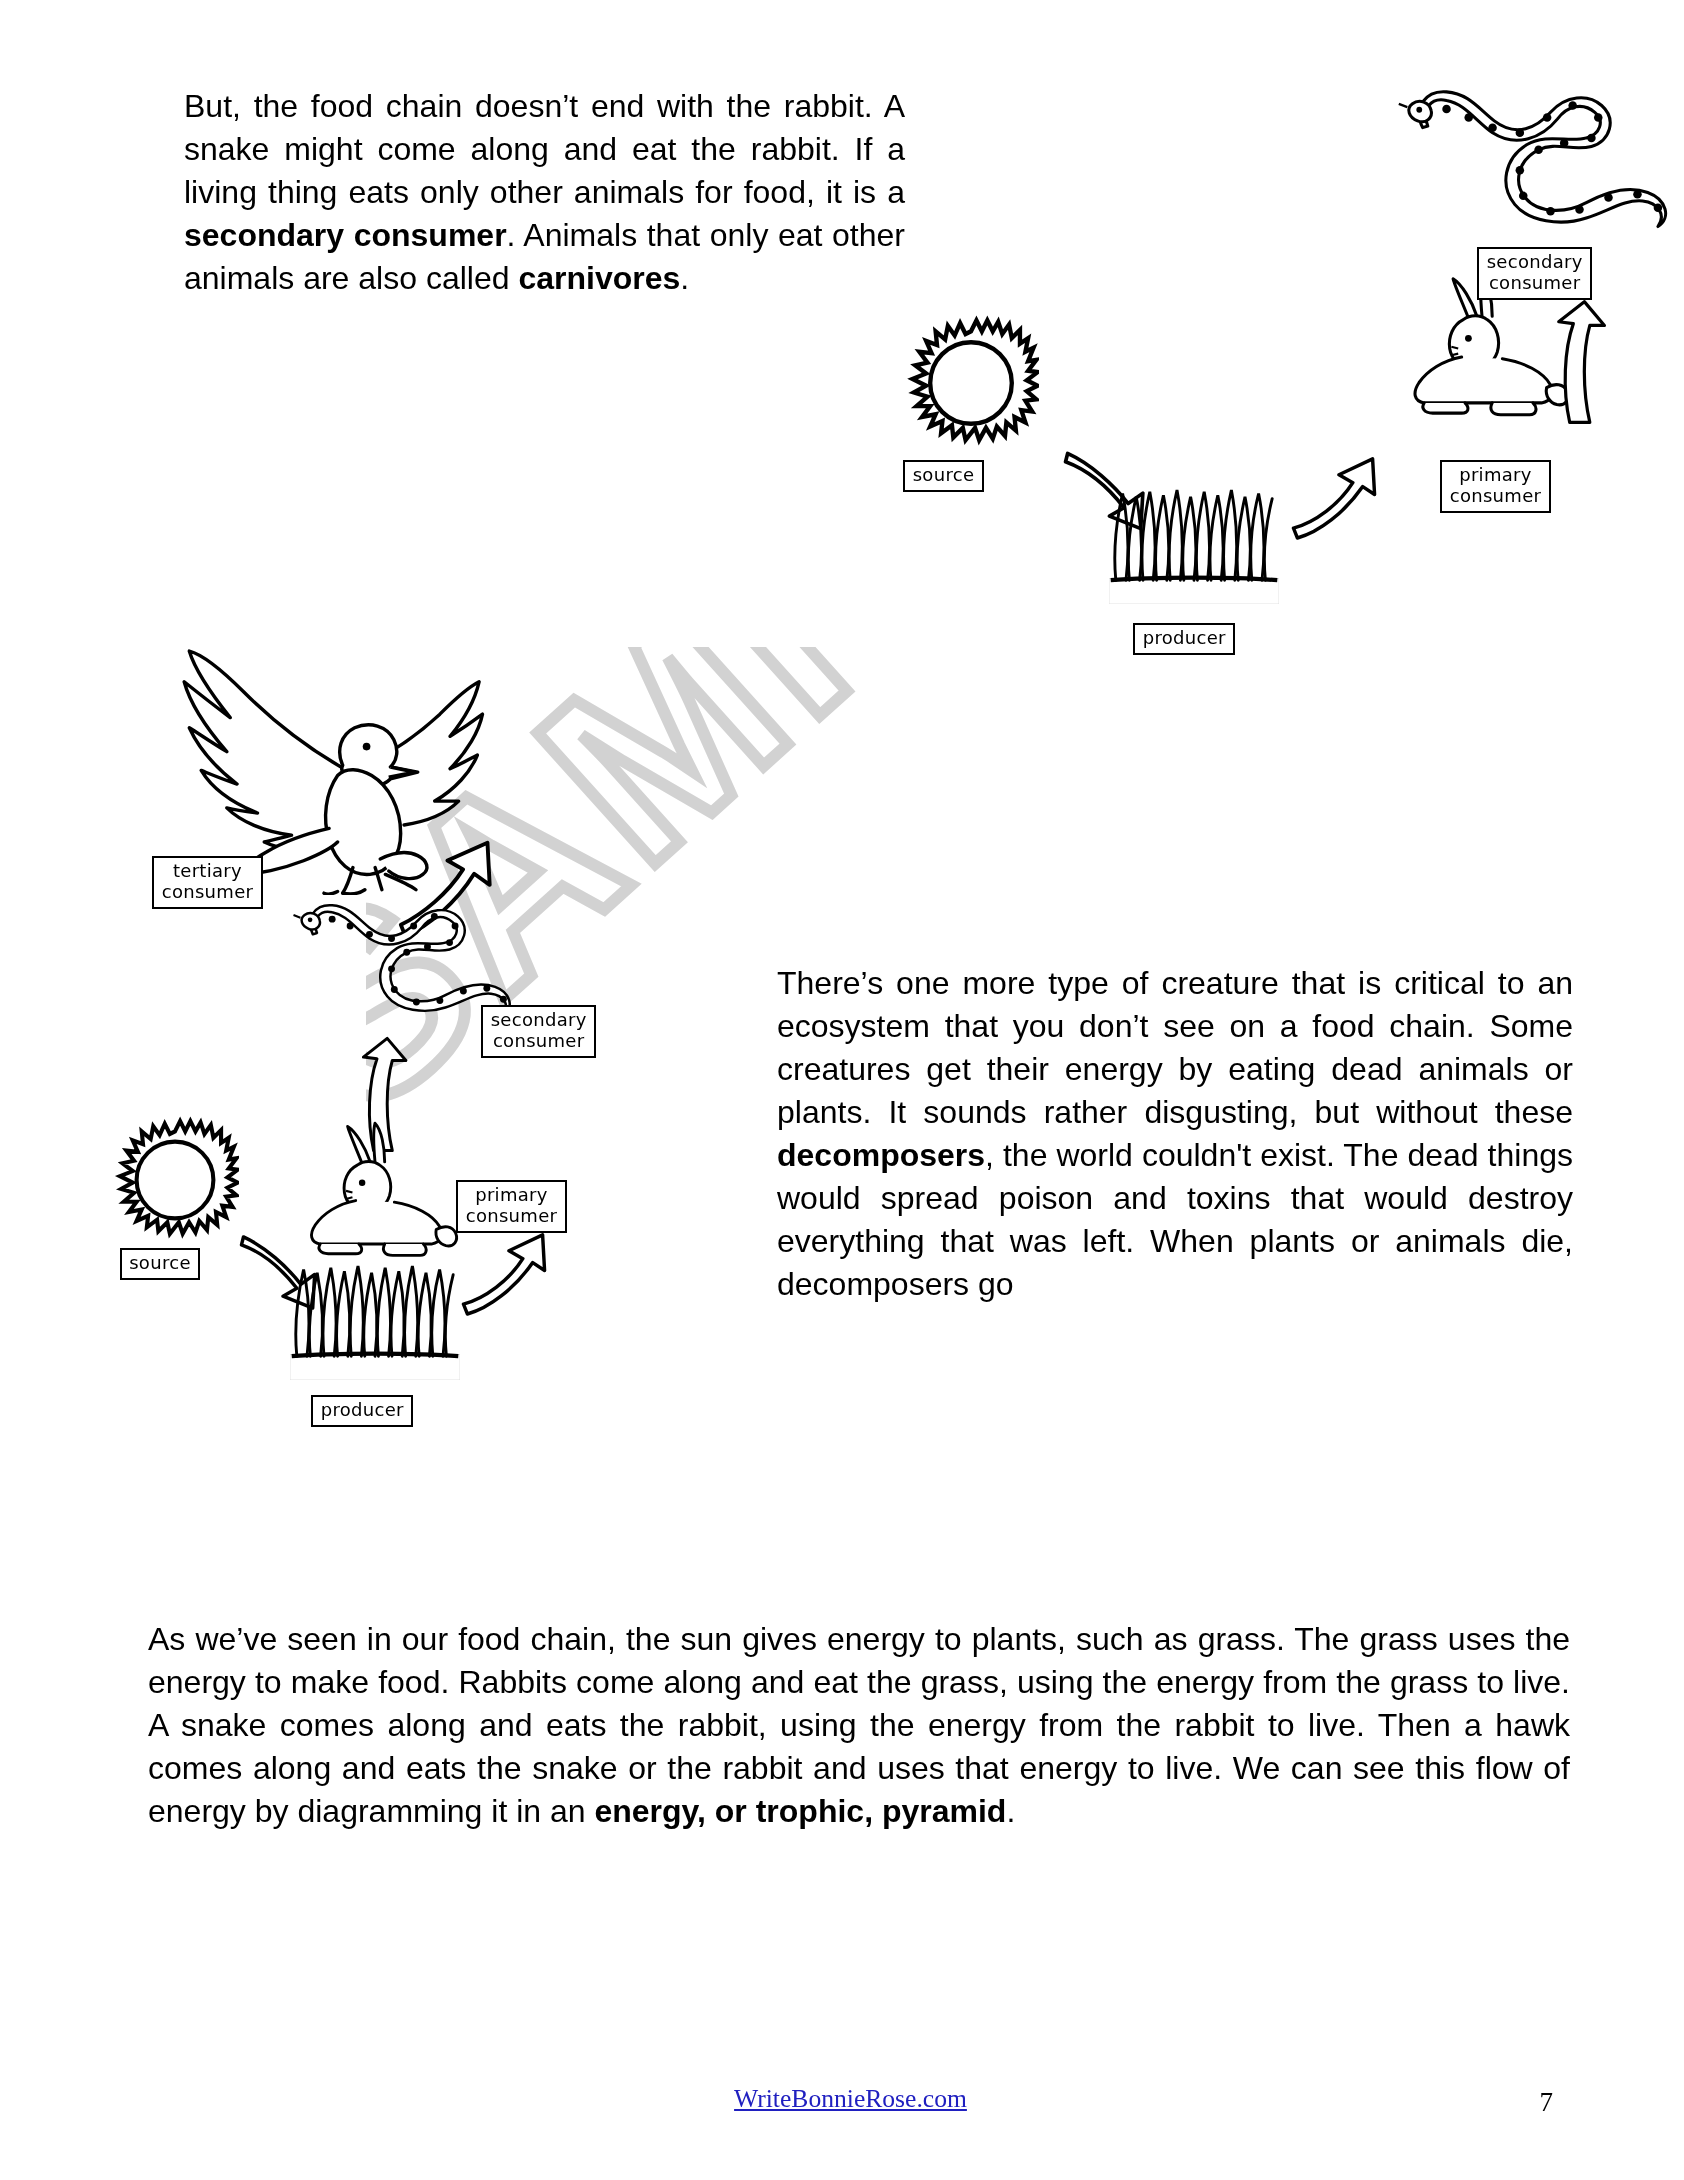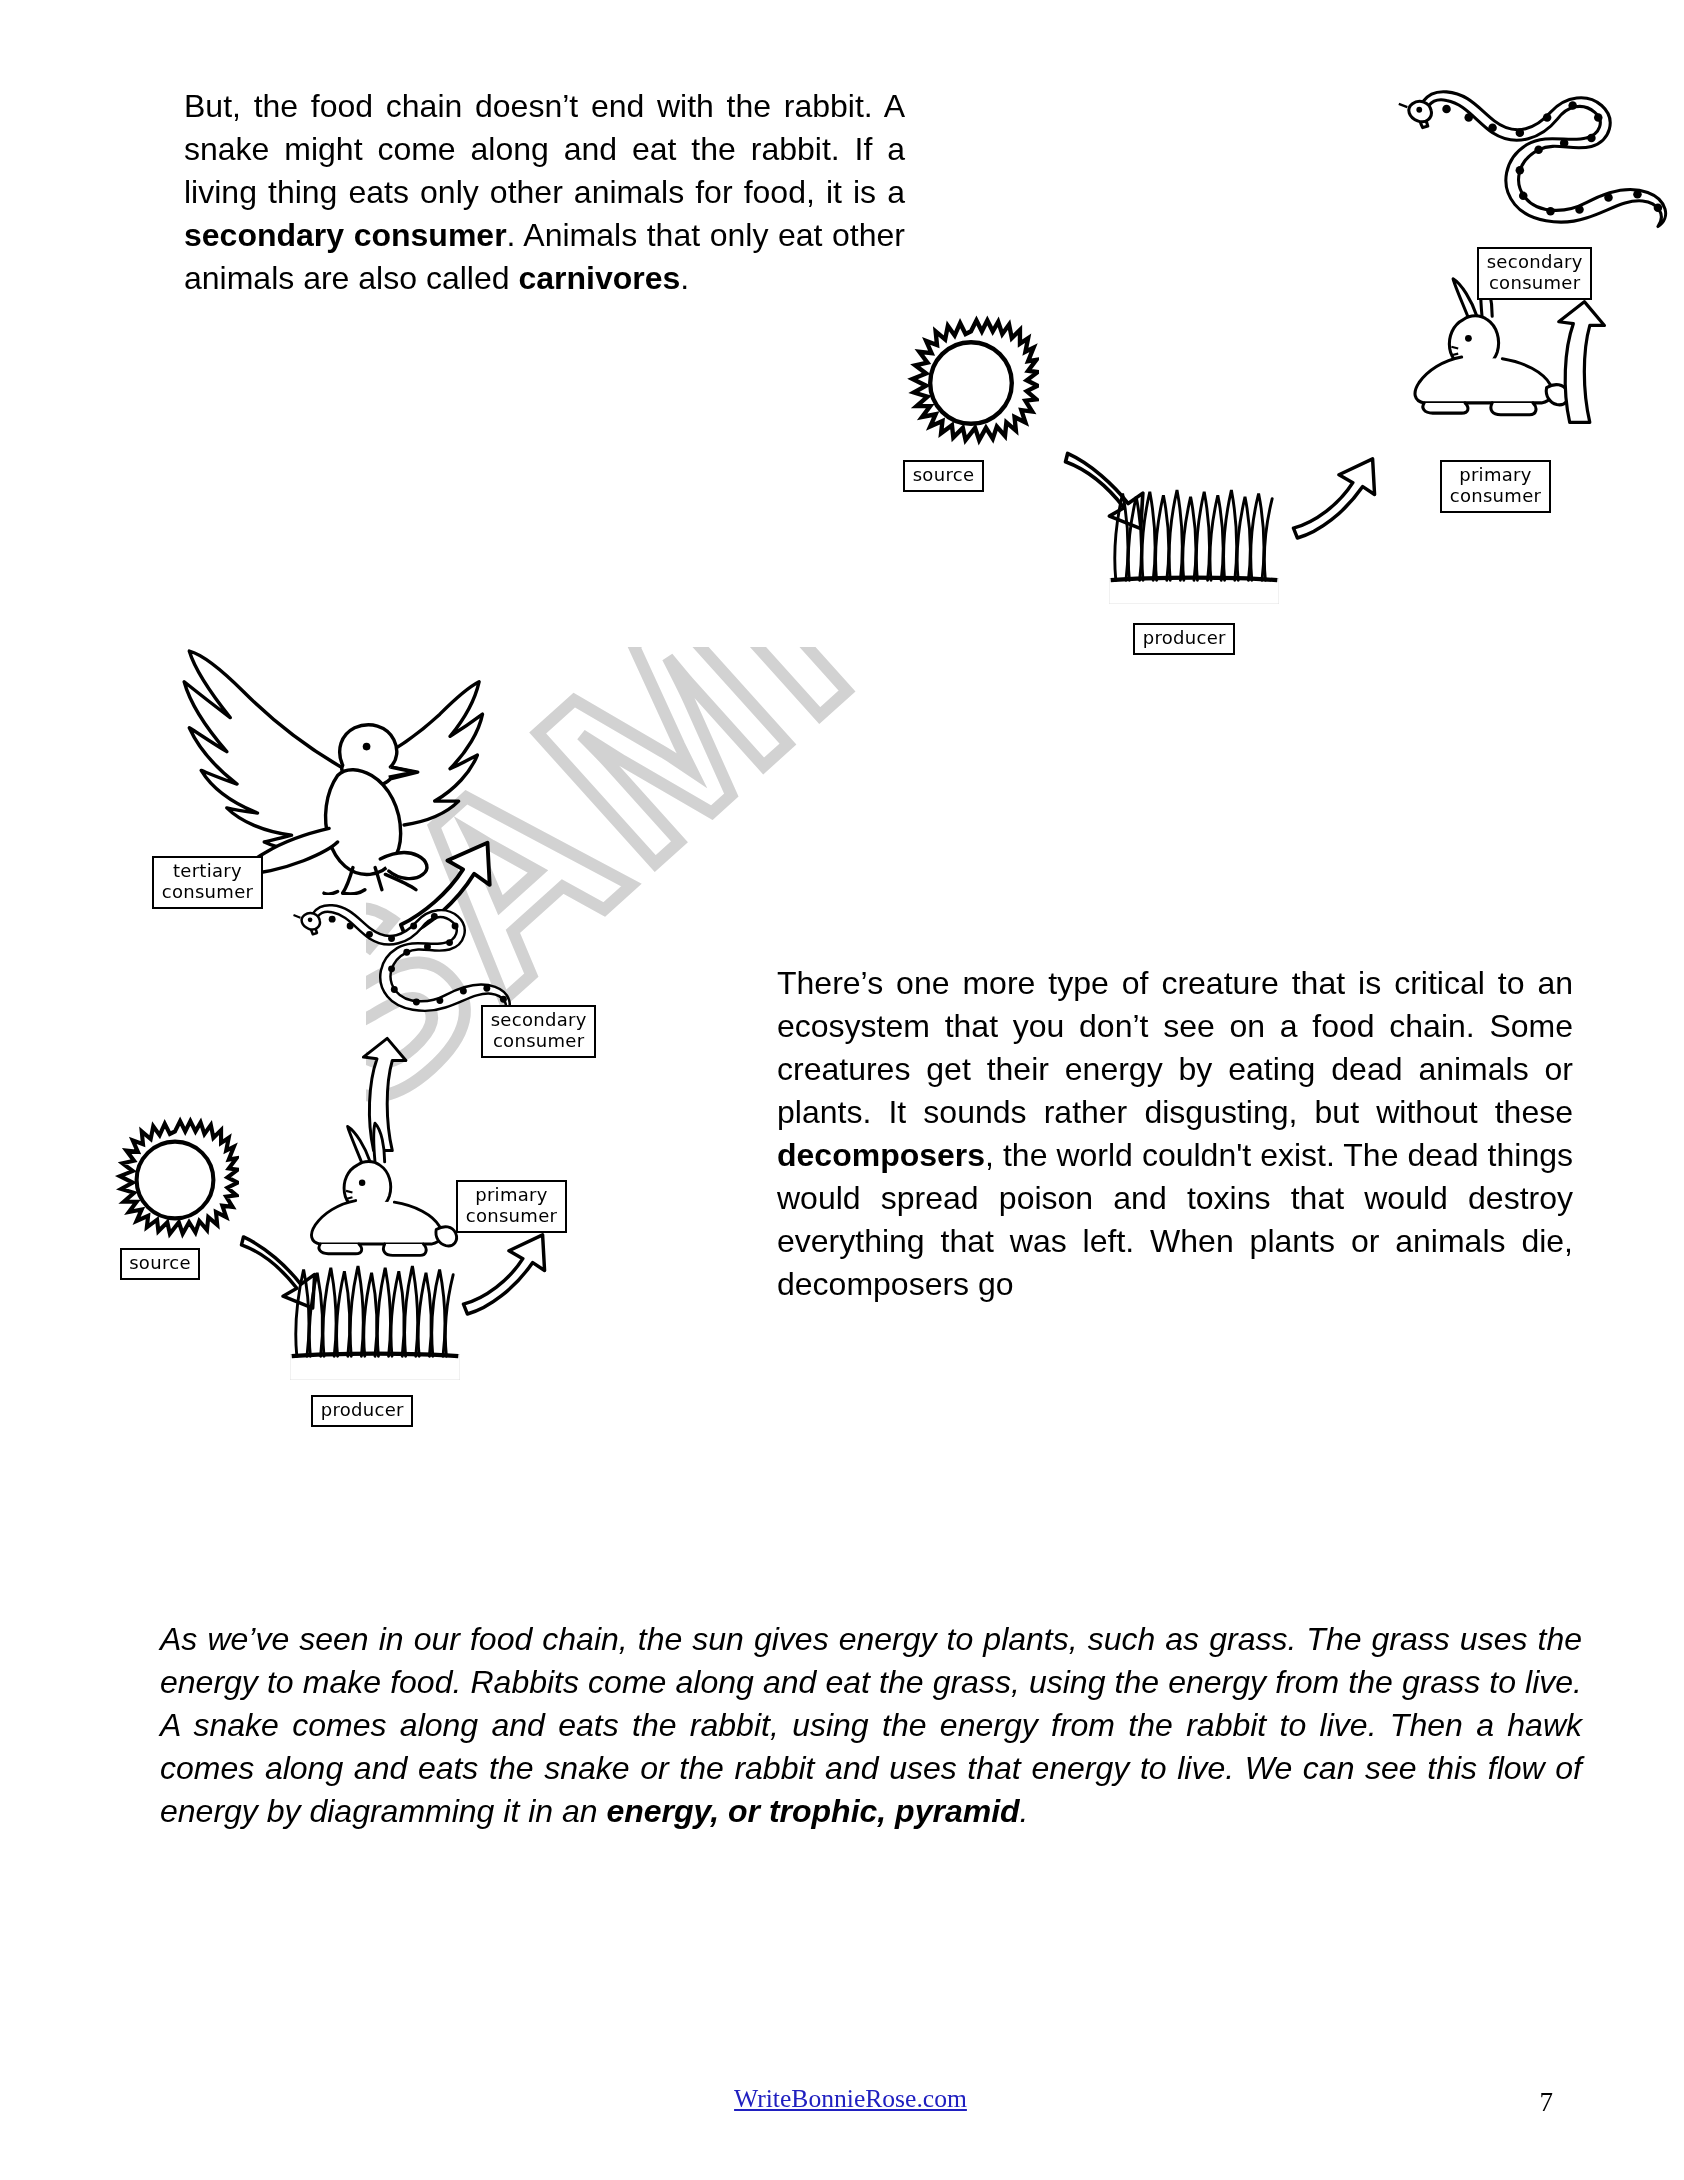--- a/index.html
+++ b/index.html
@@ -38,21 +38,21 @@
     text-align: justify;
     font-family: "Liberation Sans", sans-serif;
   }
   .txt b { font-weight: bold; }
 
   .col-left-top   { left: 152px;  top: 85px;  width: 721px; margin-left: 32px; }
   .col-left-top2  { left: 152px;  top: 411px;  width: 721px; }
   .col-right-mid  { left: 777px;  top: 756px;  width: 796px; }
   .col-right-mid2 { left: 777px;  top: 962px; width: 796px; }
   .full-1         { left: 152px;  top: 1435px; width: 1422px; text-indent: 707px;}
-  .full-2         { left: 160px;  top: 1618px; width: 1422px; font-style: italic; }
+  .full-2         { left: 148px;  top: 1618px; width: 1422px; }
 
   
   .dlabel {
     position: absolute;
     z-index: 4;
     border: 2.6px solid #000;
     background: #fff;
     font-family: "DejaVu Sans", sans-serif;
     font-weight: normal;
     font-size: 18px;

